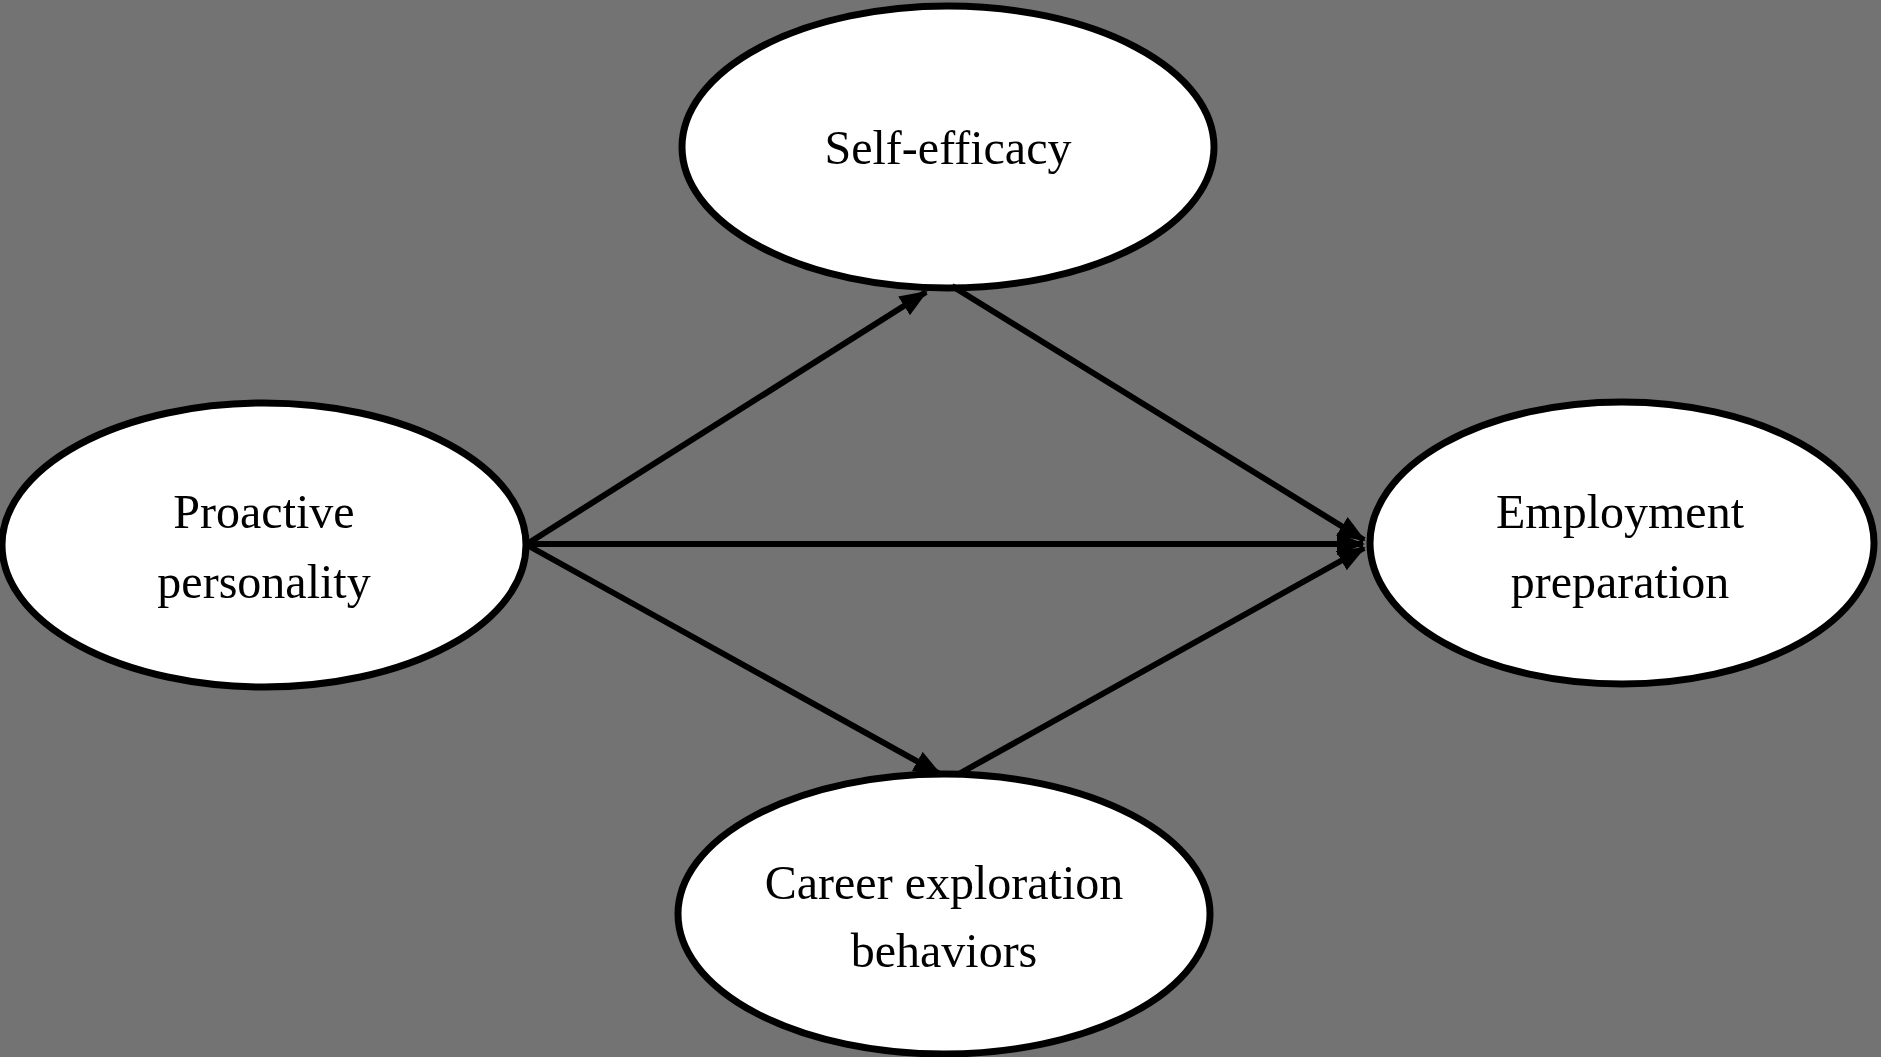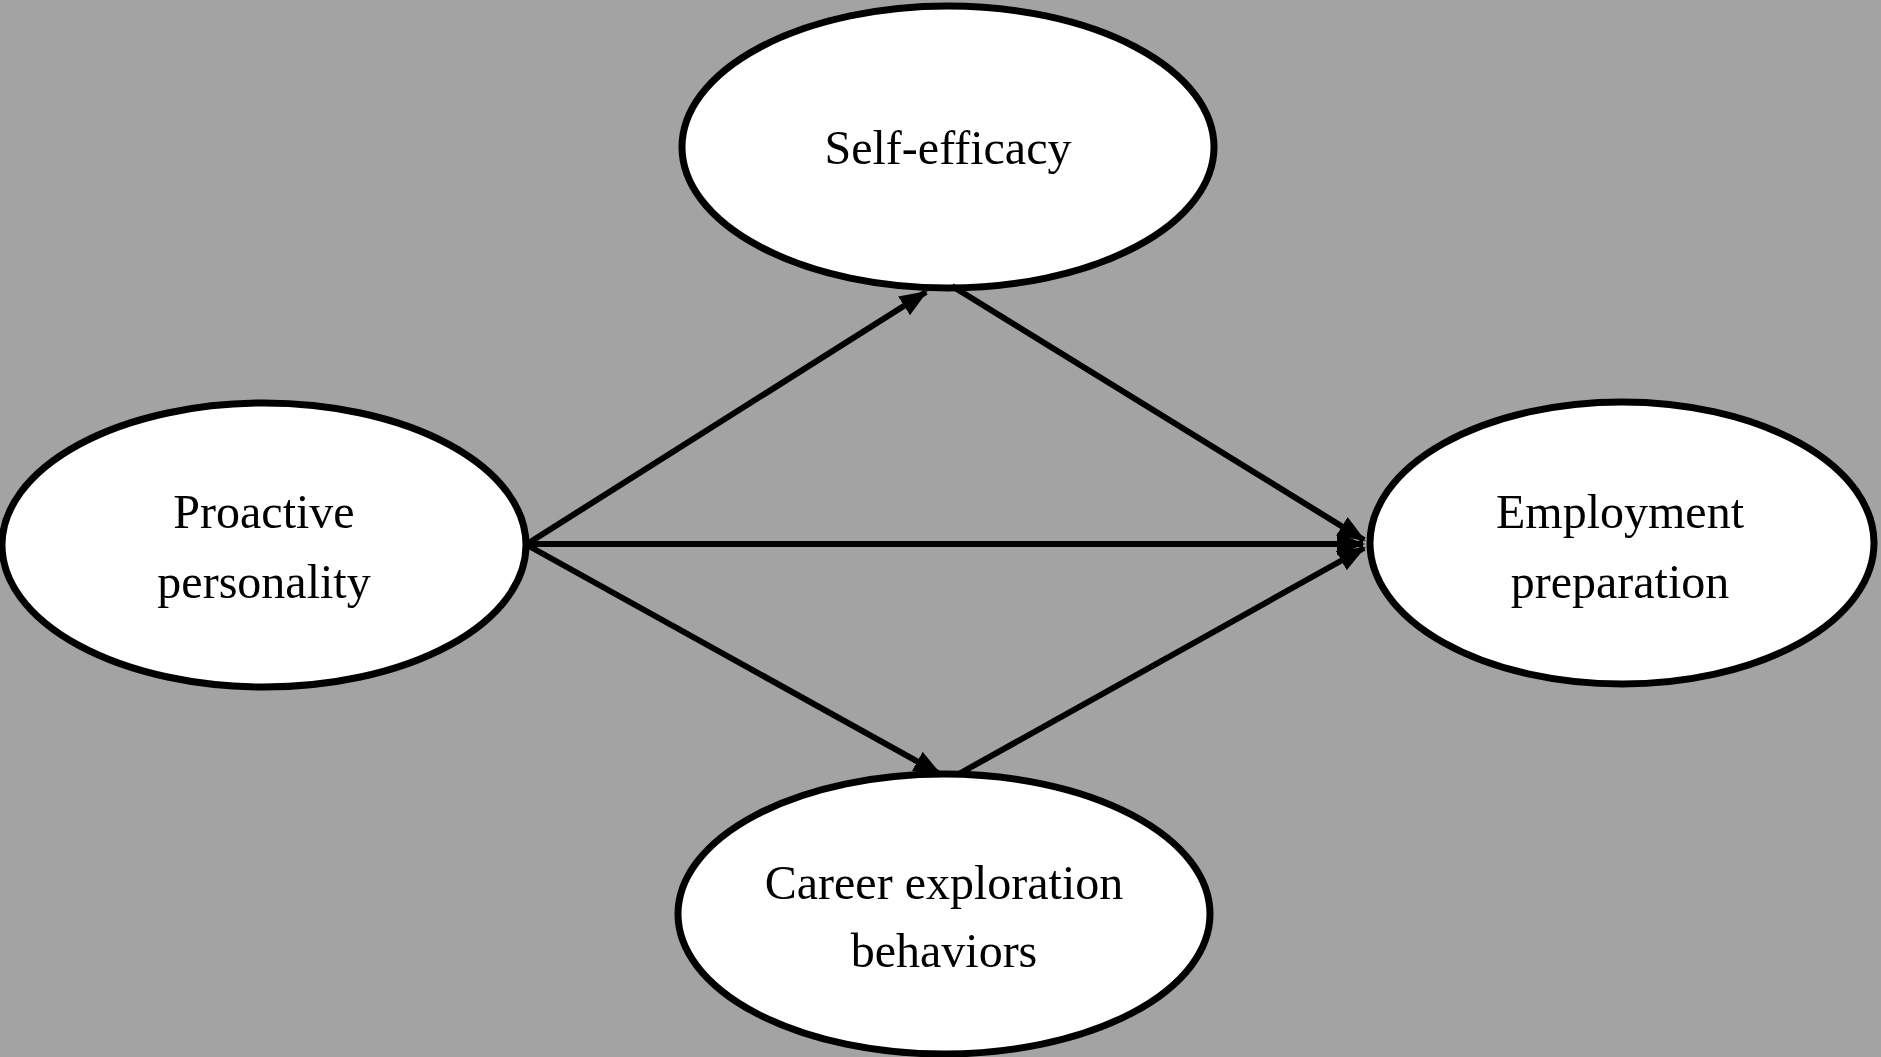--- a/index.html
+++ b/index.html
@@ -7,21 +7,21 @@
     padding: 0;
     background: #ffffff;
     width: 1881px;
     height: 1057px;
     overflow: hidden;
   }
   .diagram-wrap {
     width: 1881px;
     height: 1057px;
     position: relative;
-    background: #a3a3a3;
+    background: #737373;
   }
   svg {
     display: block;
   }
   .node-ellipse {
     fill: #ffffff;
     stroke-width: 7px;
   }
   .edge-line {
     fill: none;

